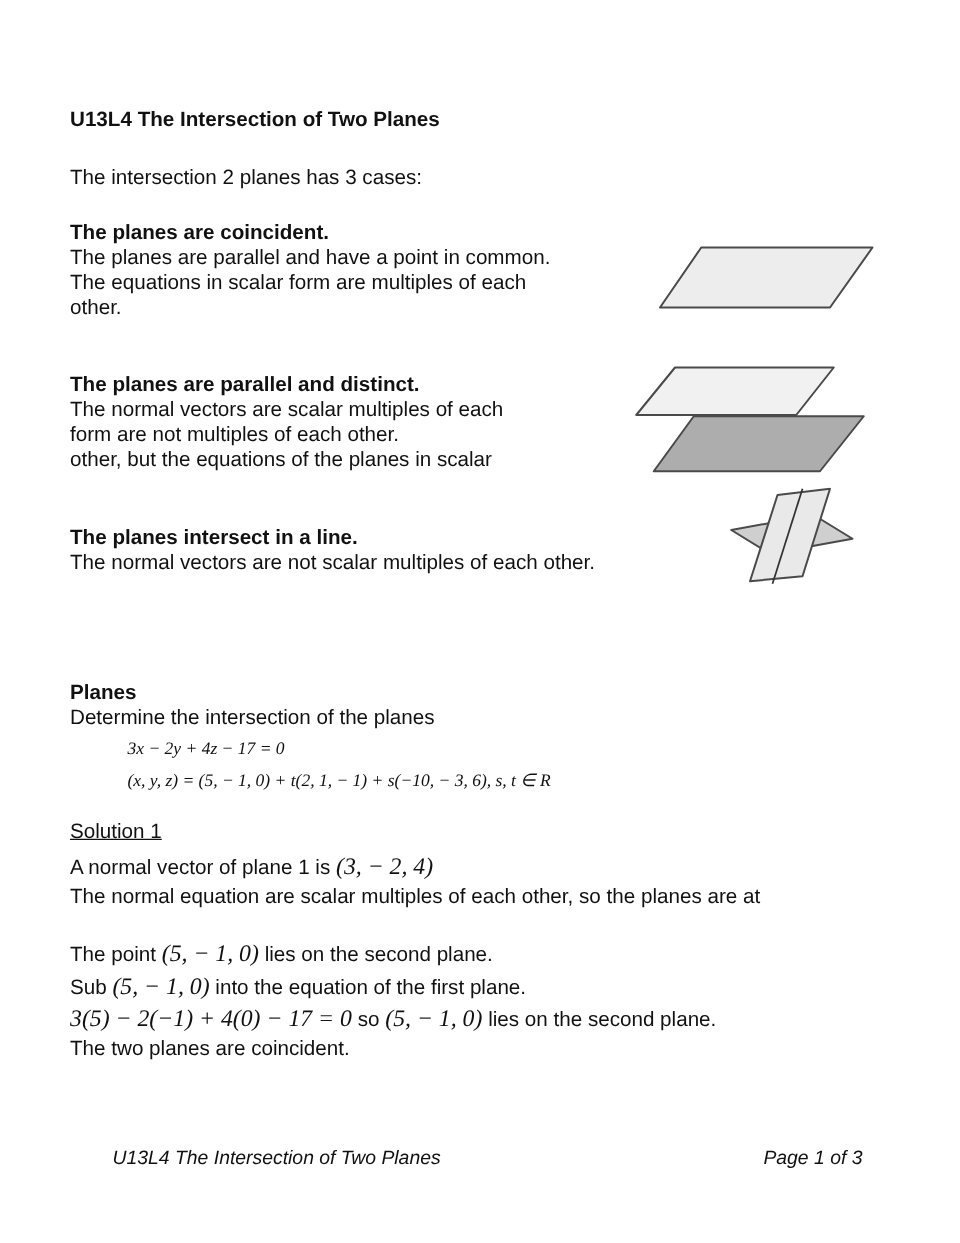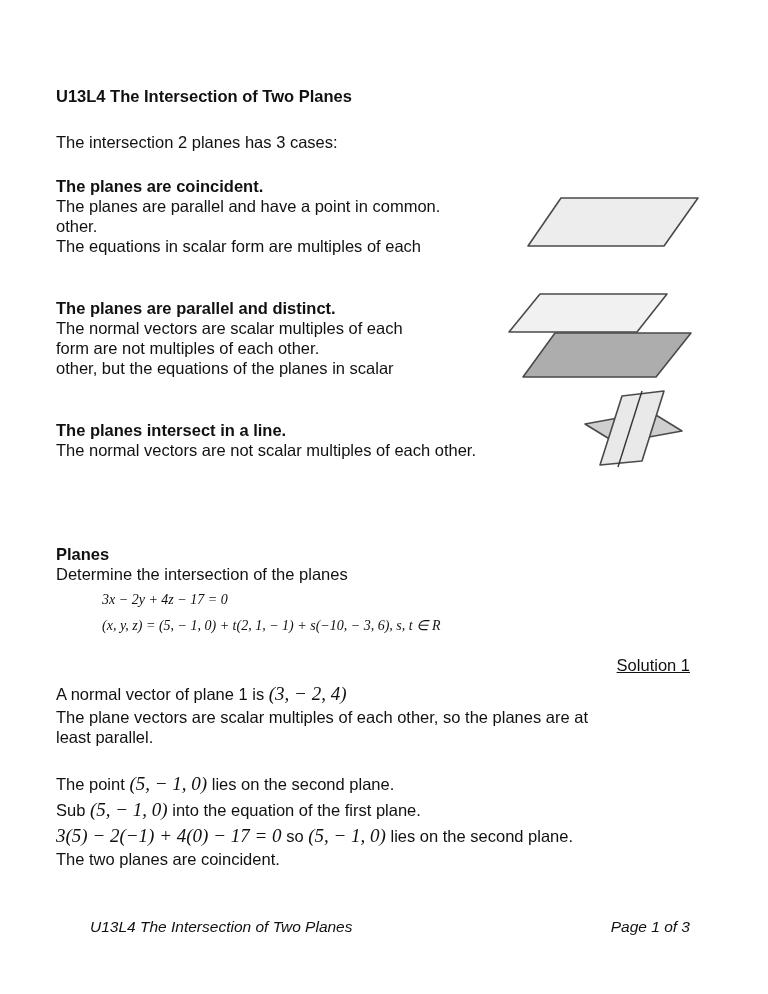--- a/index.html
+++ b/index.html
@@ -24,21 +24,21 @@
   .illus { position: absolute; }
   .illus-1 { top: 20px; right: -10px; }
   .illus-2 { top: -6px; right: -3px; }
   .illus-3 { top: -30px; right: 5px; }
   .example { margin-top: 84px; }
   .example h2 { font-size: 16.5px; font-weight: bold; margin: 0; line-height: 20px; }
   .example .line { line-height: 20px; }
   .equations { margin: 3px 0 0 46px; }
   .eq { font-family: "Liberation Serif", serif; font-style: italic; font-size: 14px; line-height: 26px; }
   .solution { margin-top: 16px; }
-  .solution h2 { font-size: 16.5px; font-weight: normal; text-decoration: underline; margin: 0 0 6px 0; line-height: 20px; text-align: right; }
+  .solution h2 { font-size: 16.5px; font-weight: normal; text-decoration: underline; margin: 0 0 6px 0; line-height: 20px; }
   .sline { line-height: 26px; }
   .sline.plain { line-height: 20px; }
   .math { font-family: "Liberation Serif", serif; font-style: italic; font-size: 19px; }
   .gap { height: 24px; }
   .footer {
     position: absolute; left: 90px; right: 78px; top: 918px;
     display: flex; justify-content: space-between;
     font-style: italic; font-size: 15.5px; color: #111111;
   }
   svg .stroke { stroke: #4a4a4a; stroke-width: 1.6; stroke-linejoin: round; }
@@ -49,22 +49,22 @@
 <div class="page">
 
   <h1 class="title">U13L4 The Intersection of Two Planes</h1>
 
   <p class="intro">The intersection 2 planes has 3 cases:</p>
 
   <section class="case case-1">
     <h2>The planes are coincident.</h2>
     <div class="case-body">
       <div class="line">The planes are parallel and have a point in common.</div>
+      <div class="line">The equations in scalar form are multiples of each</div>
       <div class="line">other.</div>
-      <div class="line">The equations in scalar form are multiples of each</div>
     </div>
     <svg class="illus illus-1" width="174" height="52" viewBox="0 0 174 52">
       <polygon class="stroke" points="35,2 172,2 138,50 2,50" fill="#ededed"></polygon>
     </svg>
   </section>
 
   <section class="case case-2">
     <h2>The planes are parallel and distinct.</h2>
     <div class="case-body">
       <div class="line">The normal vectors are scalar multiples of each</div>
@@ -97,22 +97,21 @@
       <div class="eq">(x, y, z) = (5, − 1, 0) + t(2, 1, − 1) + s(−10, − 3, 6), s, t ∈ R</div>
     </div>
   </section>
 
   <section class="solution">
     <h2>Solution 1</h2>
 
     <div class="sline"><span>A normal vector of plane 1 is </span><span class="math">(3, − 2, 4)</span></div>
 
 
-    <div class="sline plain">The plane vectors are scalar multiples of each other, so the planes are at</div>
-    <div class="sline plain">least parallel.</div>
+    <div class="sline plain">The normal equation are scalar multiples of each other, so the planes are at</div>
 
     <div class="gap"></div>
 
     <div class="sline"><span>The point </span><span class="math">(5, − 1, 0)</span><span> lies on the second plane.</span></div>
 
     <div class="sline"><span>Sub </span><span class="math">(5, − 1, 0)</span><span> into the equation of the first plane.</span></div>
 
     <div class="sline"><span class="math">3(5) − 2(−1) + 4(0) − 17 = 0</span><span> so </span><span class="math">(5, − 1, 0)</span><span> lies on the second plane.</span></div>
 
     <div class="sline plain">The two planes are coincident.</div>

